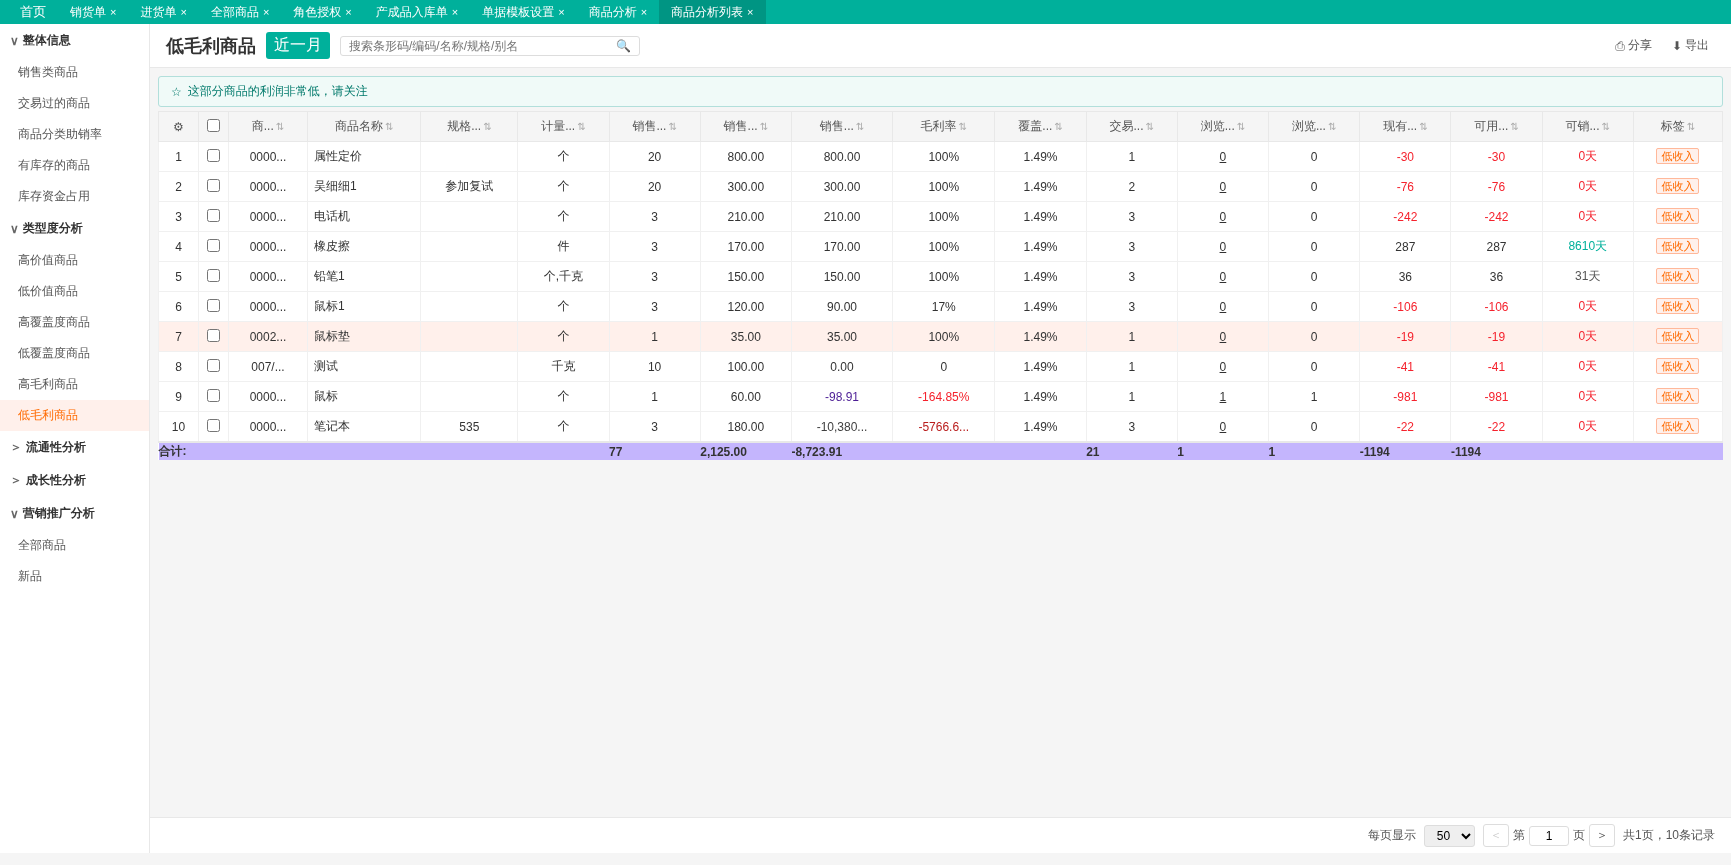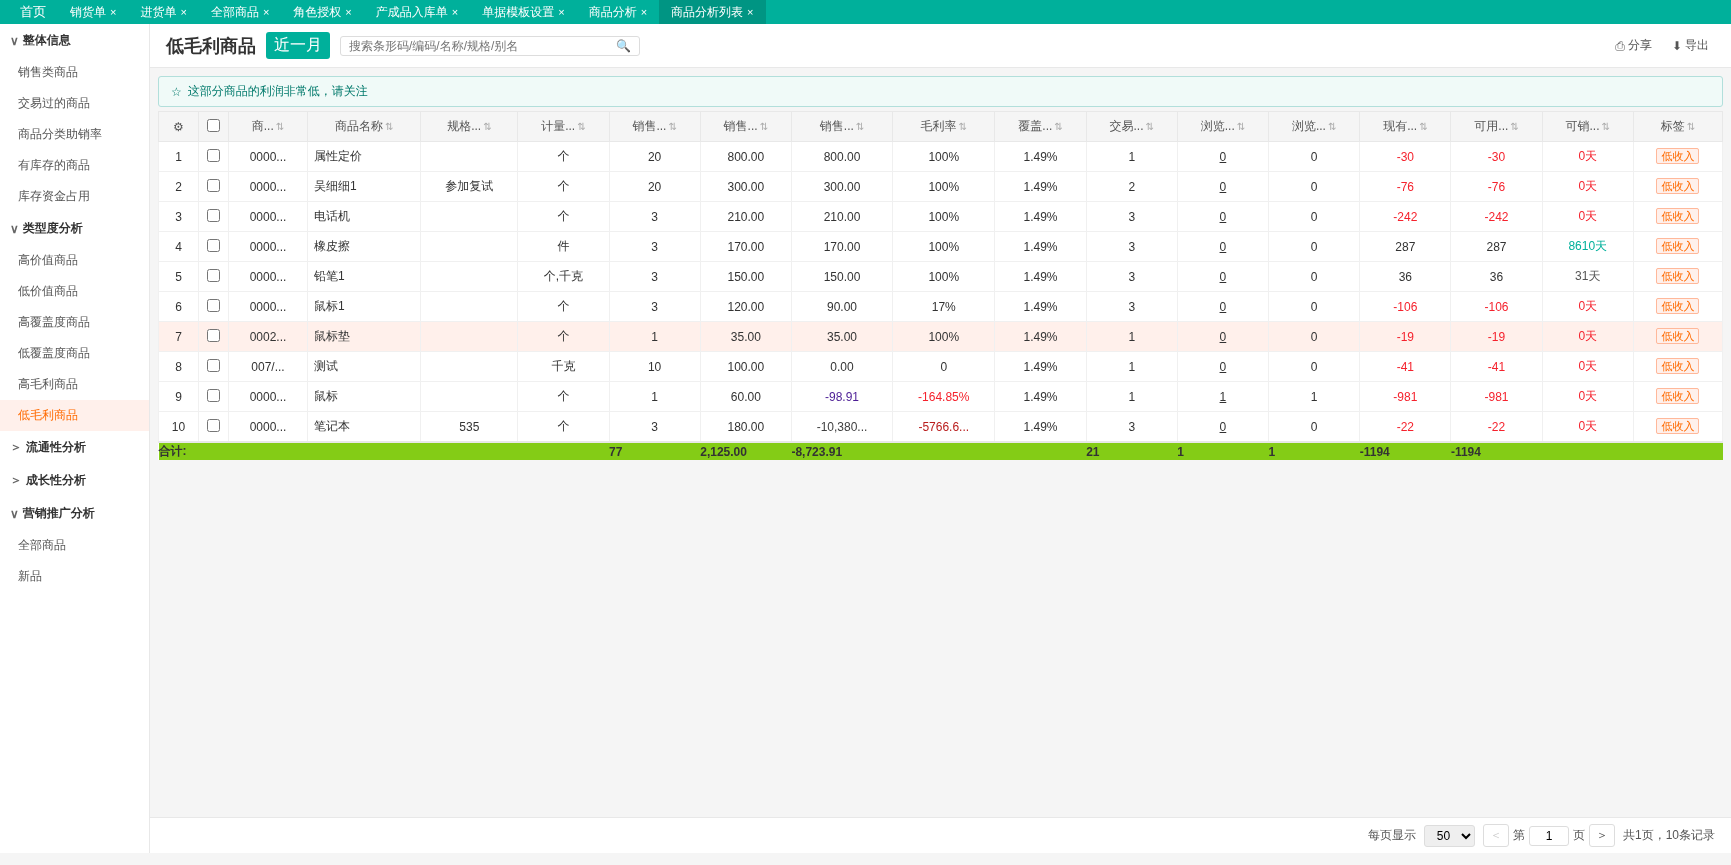--- a/index.html
+++ b/index.html
@@ -186,21 +186,21 @@
       font-size: 11px;
     }
     .underline { text-decoration: underline; cursor: pointer; }
 
     
     .total-row {
       background: #fdf6ec;
       border-top: 2px solid #e8e8e8;
     }
     .total-row td {
-      background: #84cc16;
+      background: #c4b5fd;
       font-weight: bold;
       color: #333;
     }
 
     
     .bottom-bar {
       background: #fff;
       border-top: 1px solid #e8e8e8;
       padding: 6px 16px;
       display: flex;

